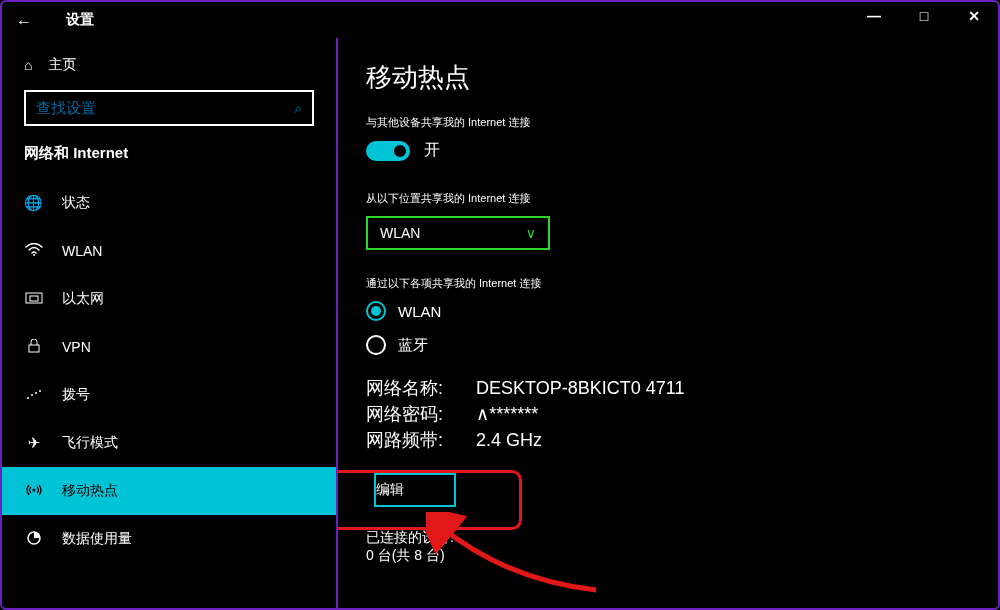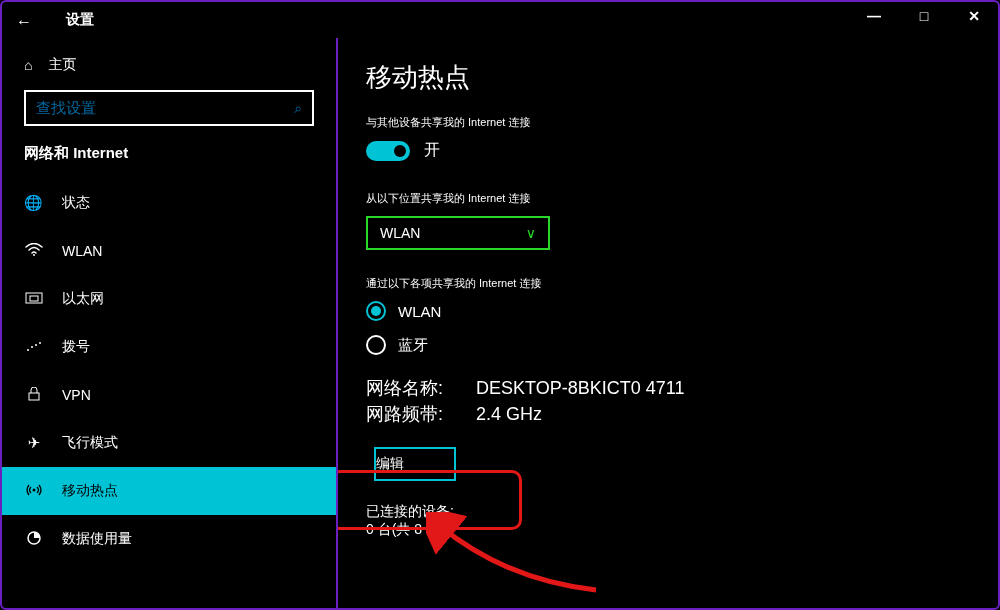--- a/index.html
+++ b/index.html
@@ -190,37 +190,37 @@
           <span class="icon">
             <svg width="18" height="14" viewBox="0 0 18 14">
                 <rect x="1" y="2" width="16" height="10" stroke="#fff" fill="none"></rect>
                 <rect x="5" y="5" width="8" height="5" stroke="#fff" fill="none"></rect>
               </svg>
           </span>
           <span>以太网</span>
         </li>
         <li>
           <span class="icon">
+            <svg width="18" height="14" viewBox="0 0 18 14">
+                <rect x="4" y="6" width="10" height="7" stroke="#fff" fill="none"></rect>
+                <path d="M6 6 V3 a3 3 0 0 1 6 0 V6" stroke="#fff" fill="none"></path>
+              </svg>
+          </span>
+          <span>VPN</span>
+        </li>
+        <li>
+          <span class="icon">
             <svg width="18" height="12" viewBox="0 0 18 12">
                 <circle cx="3" cy="9" r="1" fill="#fff"></circle>
                 <circle cx="7" cy="6" r="1" fill="#fff"></circle>
                 <circle cx="11" cy="4" r="1" fill="#fff"></circle>
                 <circle cx="15" cy="2" r="1" fill="#fff"></circle>
               </svg>
           </span>
           <span>拨号</span>
-        </li>
-        <li>
-          <span class="icon">
-            <svg width="18" height="14" viewBox="0 0 18 14">
-                <rect x="4" y="6" width="10" height="7" stroke="#fff" fill="none"></rect>
-                <path d="M6 6 V3 a3 3 0 0 1 6 0 V6" stroke="#fff" fill="none"></path>
-              </svg>
-          </span>
-          <span>VPN</span>
         </li>
         <li>
           <span class="icon">✈</span>
           <span>飞行模式</span>
         </li>
         <li class="active">
           <span class="icon">
             <svg width="18" height="16" viewBox="0 0 18 16">
                 <path d="M4 3 Q0 8 4 13 M14 3 Q18 8 14 13 M6 5 Q3 8 6 11 M12 5 Q15 8 12 11" stroke="#000" stroke-width="1.3" fill="none"></path>
                 <circle cx="9" cy="8" r="1.5" fill="#000"></circle>
@@ -266,20 +266,24 @@
       </div>
       <div class="radio-row">
         <div class="radio-outer unsel"></div>
         <span>蓝牙</span>
       </div>
 
       <div class="kv-block">
         <div class="kv">
           <div class="k">网络名称:</div>
           <div>DESKTOP-8BKICT0 4711</div>
+        </div>
+        <div class="kv">
+          <div class="k">网络密码:</div>
+          <div>∧*******</div>
         </div>
         <div class="kv">
           <div class="k">网路频带:</div>
           <div>2.4 GHz</div>
         </div>
         <div class="edit-btn">
           <span>编辑</span>
         </div>
       </div>
 

